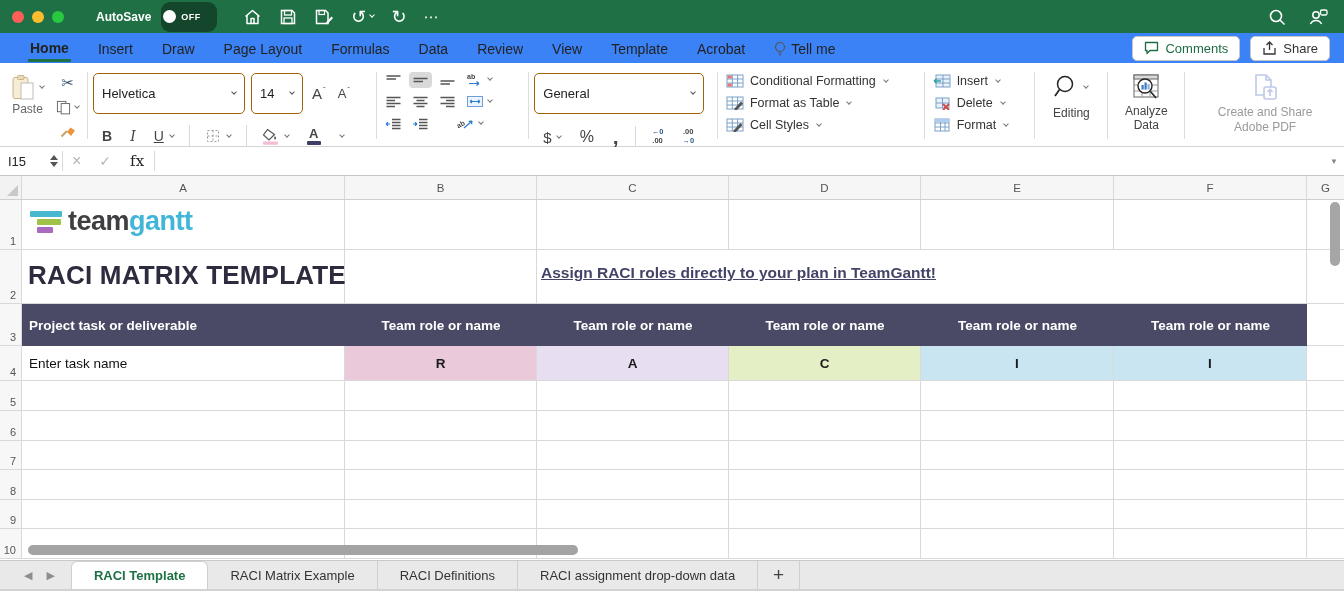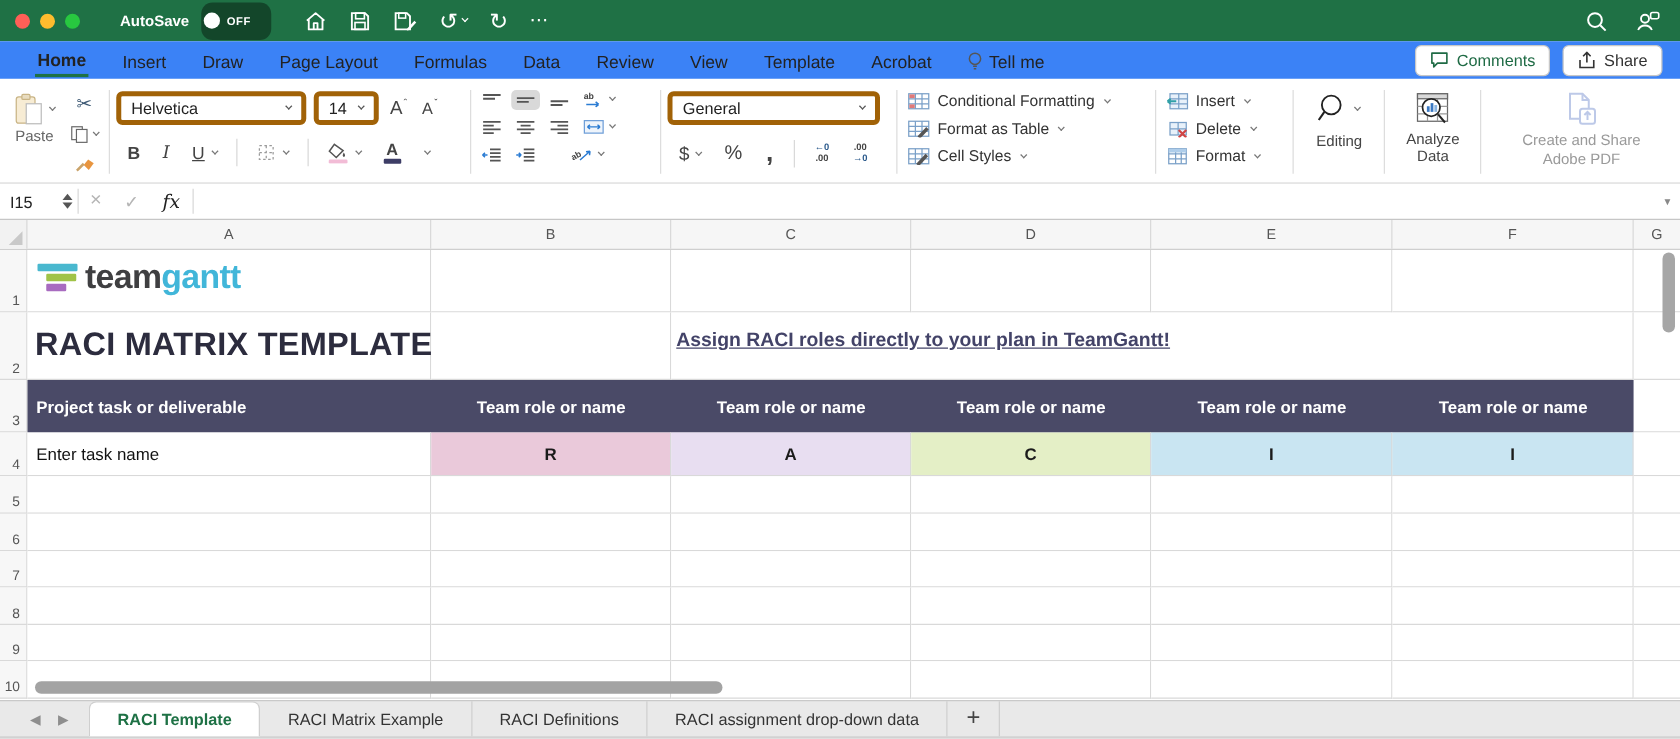--- a/index.html
+++ b/index.html
@@ -34,36 +34,36 @@
   .pill-btn.comments{color:#1f6b45;}
   .pill-btn.share{color:#333;}
 
   
   .ribbon{height:84px;background:#fff;border-bottom:1px solid #d4d4d4;display:flex;align-items:stretch;padding:5px 4px 3px 8px;color:#333;}
   .rsep{width:1px;background:#ddd;margin:4px 5px;}
   .rgroup{display:flex;flex-direction:column;justify-content:flex-start;}
   .minirow{display:flex;align-items:center;}
   .ibtn{display:flex;align-items:center;justify-content:center;border-radius:4px;cursor:pointer;padding:2px 3px;color:#444;}
   .ibtn.sel{background:#d9d9d9;}
-  .combo{border:4px solid #a16207;border-radius:5px;background:#fff;display:flex;align-items:center;justify-content:space-between;padding:2px 8px;font-size:13px;color:#222;cursor:pointer;}
+  .combo{border:1px solid #a16207;border-radius:5px;background:#fff;display:flex;align-items:center;justify-content:space-between;padding:12px 8px;font-size:13px;color:#222;cursor:pointer;}
   .microtxt{font-size:7.5px;line-height:1.15;color:#444;text-align:center;font-weight:bold;}
   .biglabel{font-size:12px;color:#666;}
   .stylbl{font-size:12.5px;color:#333;margin:0 4px 0 6px;white-space:nowrap;}
   .blabel{font-size:12px;color:#444;text-align:center;line-height:1.2;}
   .adobe-lbl{font-size:12px;color:#9a9a9a;text-align:center;line-height:1.25;}
 
   
   .fbar{height:29px;background:#fff;border-bottom:1px solid #c6c6c6;display:flex;align-items:center;position:relative;}
   .namebox{width:62px;display:flex;align-items:center;justify-content:space-between;padding:0 4px 0 8px;font-size:13px;color:#222;height:100%;}
   .stepper{display:flex;flex-direction:column;gap:2px;align-items:center;cursor:pointer;}
   .tri-up{width:0;height:0;border-left:4px solid transparent;border-right:4px solid transparent;border-bottom:5px solid #555;}
   .tri-dn{width:0;height:0;border-left:4px solid transparent;border-right:4px solid transparent;border-top:5px solid #555;}
   .vline{width:1px;height:70%;background:#d9d9d9;}
   .fb-ico{font-size:14px;color:#b5b5b5;margin:0 9px;cursor:pointer;}
-  .fx{font-family:"DejaVu Serif",serif;font-style:italic;font-size:15px;color:#222;margin:0 10px;cursor:pointer;}
+  .fx{font-family:"DejaVu Serif",serif;font-size:15px;color:#222;margin:0 10px;cursor:pointer;}
   .fb-input{flex:1;height:100%;font-size:13px;color:#222;padding-left:8px;}
   .fb-dd{position:absolute;right:6px;color:#888;font-size:8px;cursor:pointer;}
 
   
   .sheet{position:absolute;top:176px;left:0;width:1344px;height:384px;background:#fff;overflow:hidden;}
   .colhead{display:flex;height:24px;background:#f6f6f6;border-bottom:1px solid #cfcfcf;}
   .ch{border-right:1px solid #d9d9d9;display:flex;align-items:center;justify-content:center;font-size:11.5px;color:#555;cursor:pointer;}
   .corner{width:22px;background:#f2f2f2;position:relative;border-right:1px solid #d9d9d9;cursor:pointer;}
   .corner:after{content:"";position:absolute;right:3px;bottom:3px;width:0;height:0;border-bottom:11px solid #c9c9c9;border-left:11px solid transparent;}
   .srow{display:flex;}

